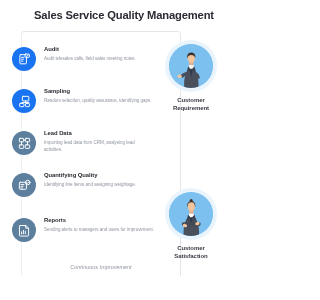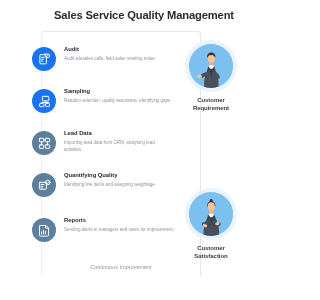--- a/index.html
+++ b/index.html
@@ -12,21 +12,20 @@
     font-family: "Liberation Sans", sans-serif;
     -webkit-font-smoothing: antialiased;
   }
 
   #page {
     position: relative;
     width: 248px;
     height: 276px;
     background: #ffffff;
     overflow: hidden;
-    margin-left: 20px;
   }
 
   
   #page-title {
     position: absolute;
     top: 9px;
     left: 0;
     width: 248px;
     text-align: center;
     font-size: 11.2px;

